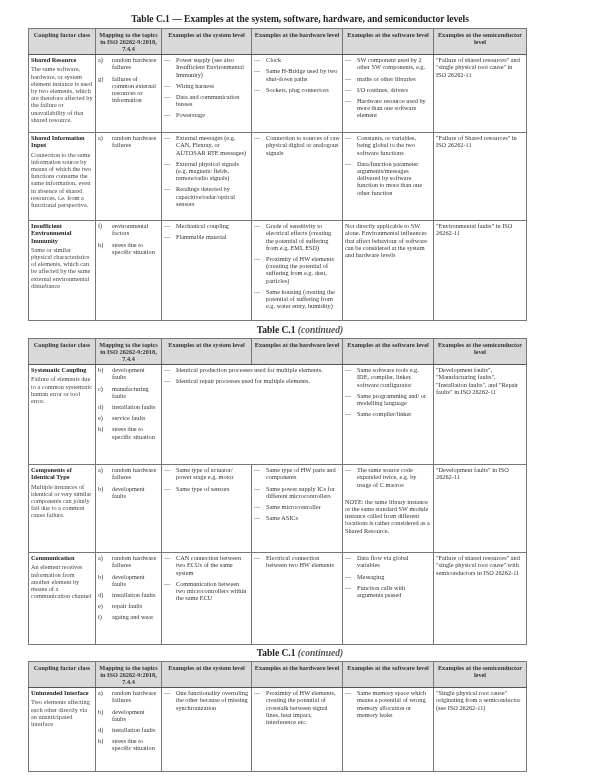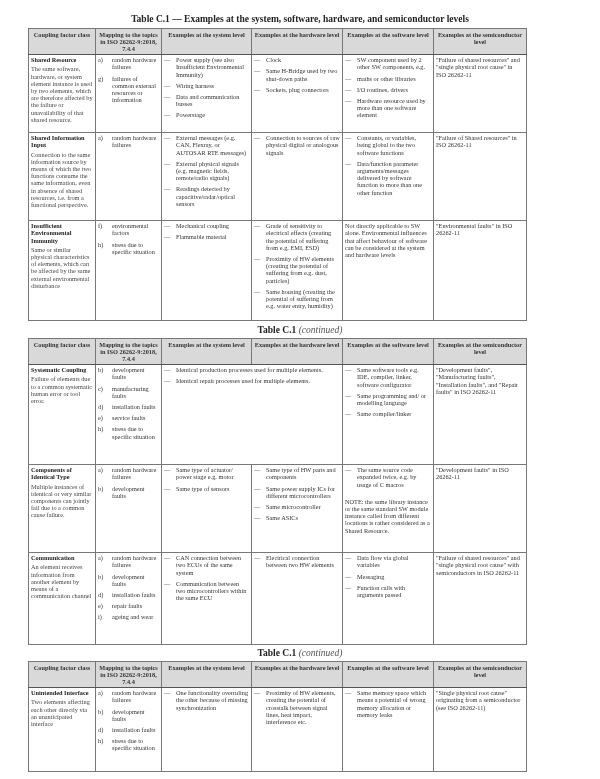--- a/index.html
+++ b/index.html
@@ -1,20 +1,20 @@
 <!DOCTYPE html>
 <html><head>
 <meta charset="utf-8">
 <style>
   html, body { margin: 0; padding: 0; background: #ffffff; }
   body { width: 600px; height: 779px; position: relative; overflow: hidden;
          font-family: "DejaVu Serif", "Liberation Serif", serif; color: #333; }
   .caption { position: absolute; left: 0; width: 600px; text-align: center;
              font-family: "Liberation Serif", serif; font-weight: bold; font-size: 9.5px; color: #222; }
-  .caption i { font-weight: normal; font-style: italic; color: #555; }
+  .caption i { font-weight: bold; font-style: italic; color: #555; }
   table.tbl { position: absolute; left: 28px; width: 498px; border-collapse: collapse;
               table-layout: fixed; font-family: "Liberation Serif", serif; font-size: 6.3px; line-height: 7.2px; }
   table.tbl th, table.tbl td { border: 0.8px solid #777; vertical-align: top; padding: 1.5px 2px; }
   table.tbl { border: 1.5px solid #555; }
   table.tbl th { background: #d9d9d9; font-weight: bold; text-align: center; color: #333; border-bottom: 1.2px solid #555; }
   .cls-title { font-weight: bold; color: #222; display: block; margin-bottom: 2px; }
   .cls-desc { display: block; color: #444; }
   ul.map { list-style: none; margin: 0; padding: 0; }
   ul.map li { display: flex; margin-bottom: 4px; }
   ul.map li .lt { width: 14px; flex: none; }

